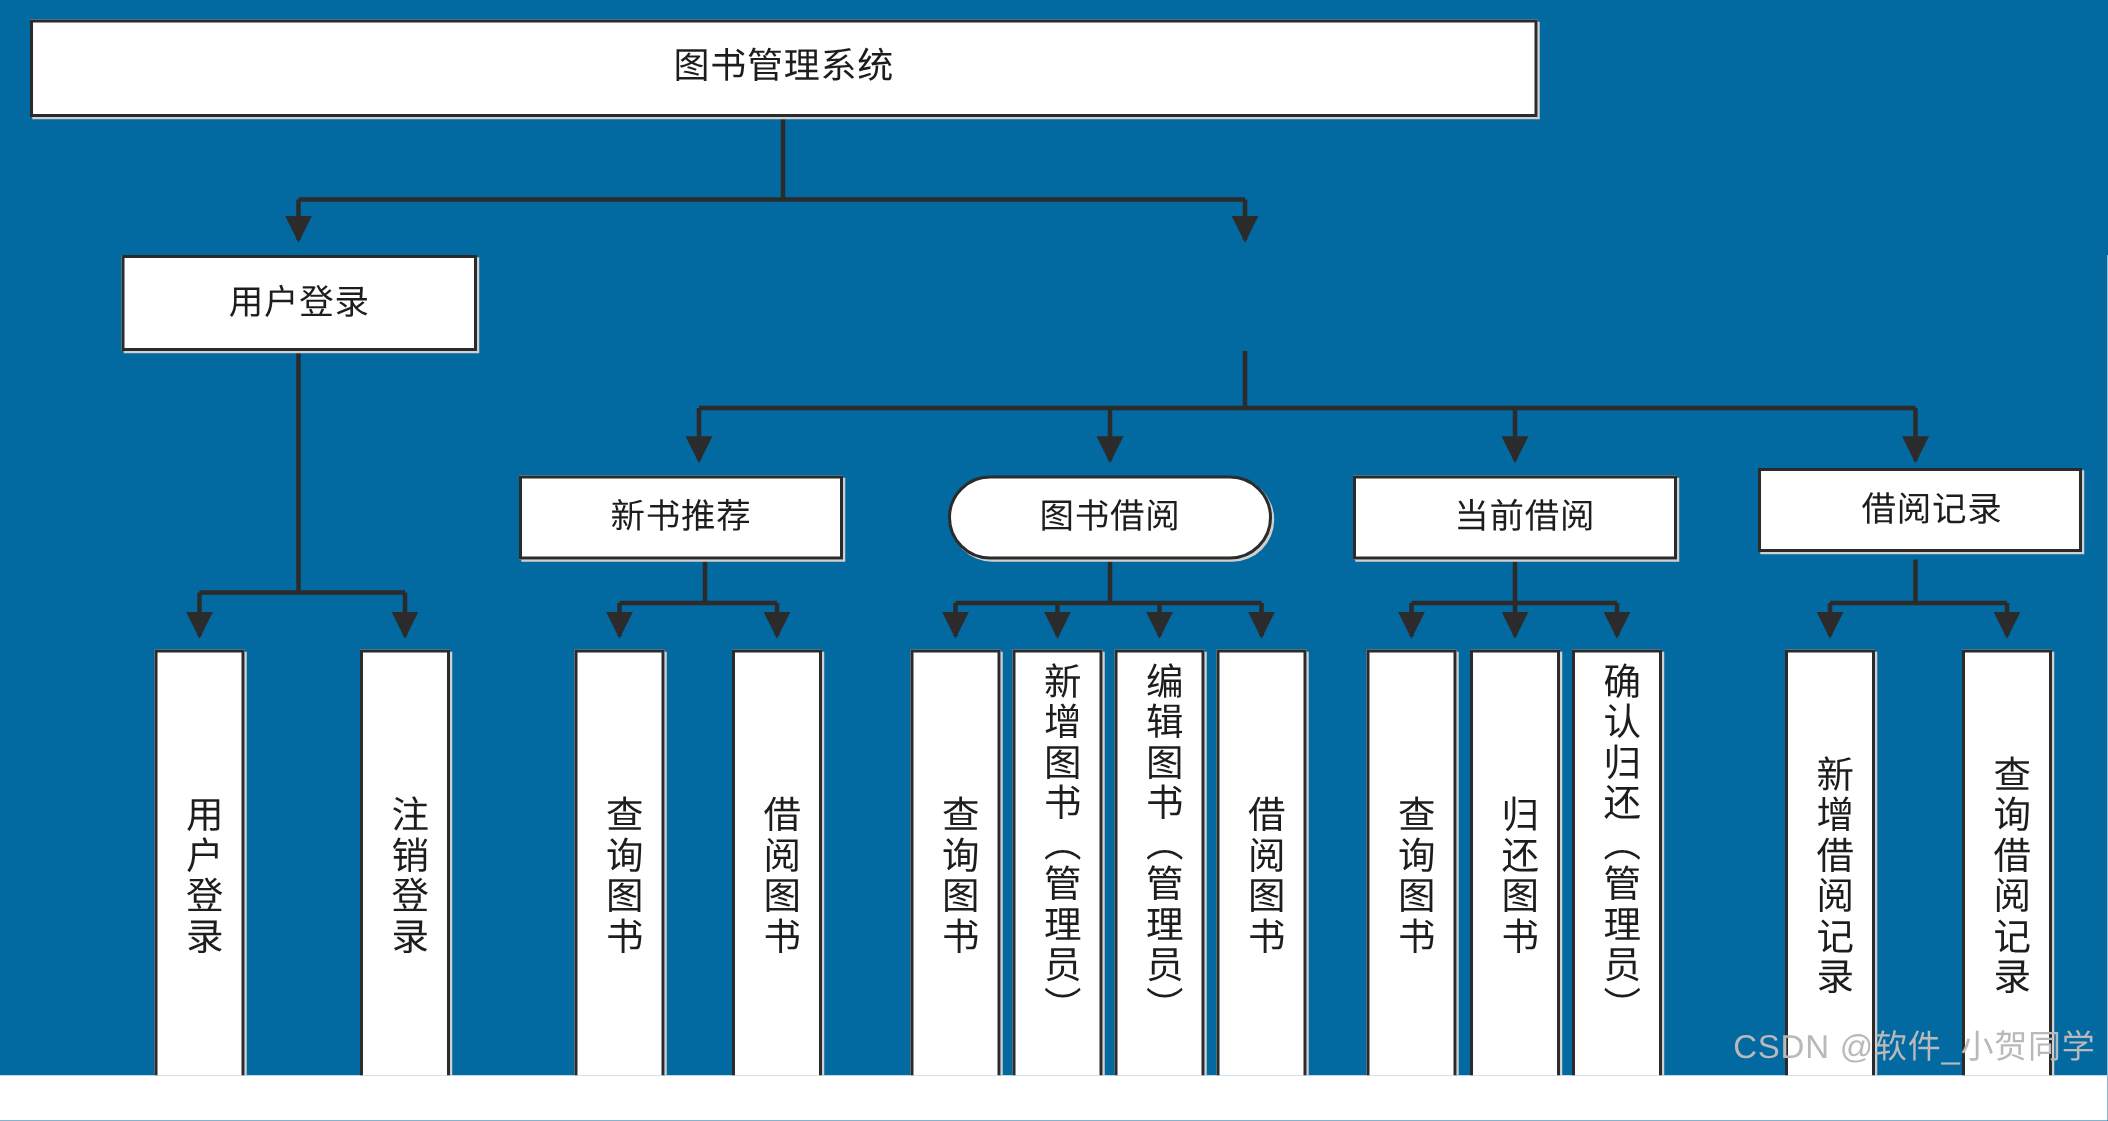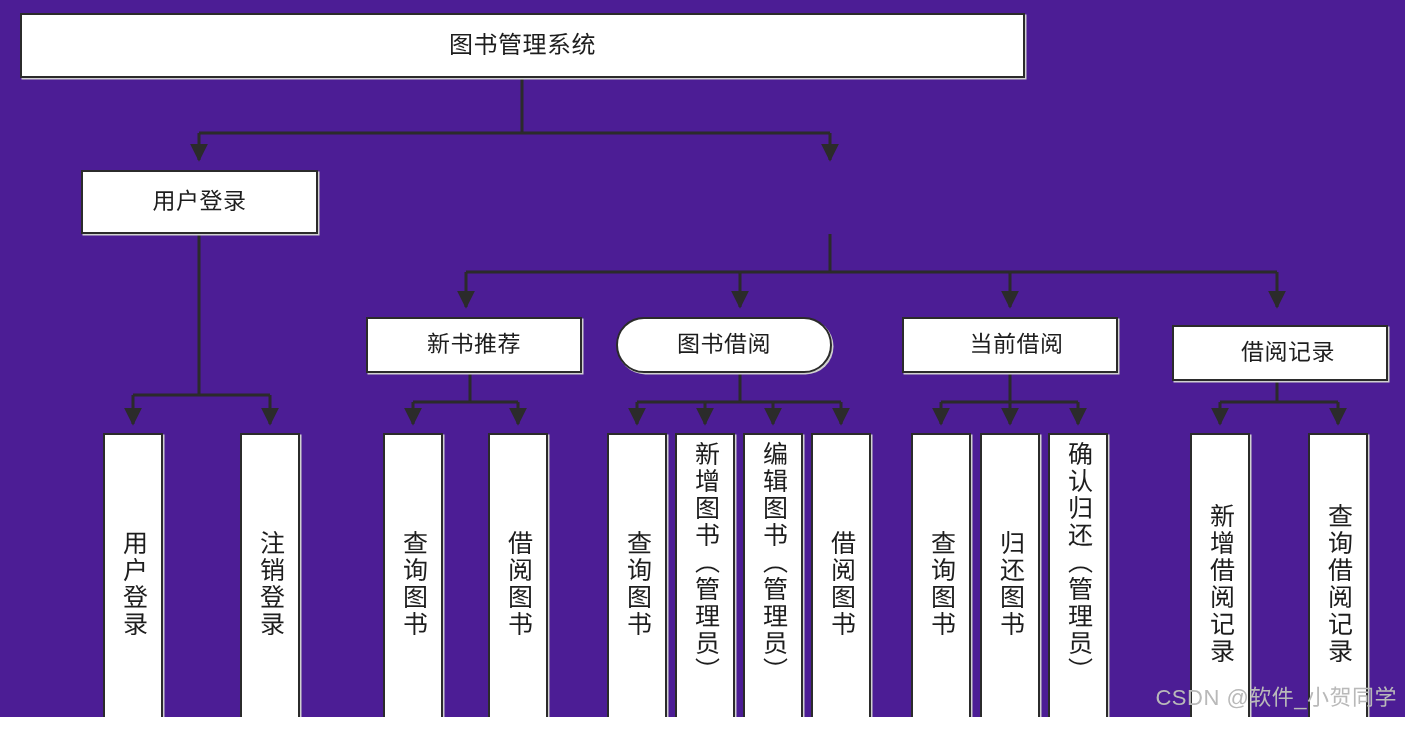--- a/index.html
+++ b/index.html
@@ -8,21 +8,21 @@
     padding: 0;
     background: #ffffff;
   }
   body {
     font-family: "Liberation Sans", "DejaVu Sans", sans-serif;
   }
   #diagram-root {
     position: relative;
     width: 1405px;
     height: 717px;
-    background: #4c1d95;
+    background: #0369a1;
     overflow: hidden;
   }
   #edge-layer {
     position: absolute;
     left: 0;
     top: 0;
     width: 1405px;
     height: 747px;
     pointer-events: none;
   }
@@ -144,33 +144,33 @@
 
   <div class="node horiz root" style="left:20px; top:13px; width:1005px; height:65px;">
     <span class="node-label">图书管理系统</span>
   </div>
 
   <div class="node horiz" style="left:81px; top:170px; width:237px; height:64px;">
     <span class="node-label">用户登录</span>
   </div>
 
 
-  <div class="node horiz" style="left:366px; top:317px; width:216px; height:56px;">
+  <div class="node horiz" style="left:346px; top:317px; width:216px; height:56px;">
     <span class="node-label">新书推荐</span>
   </div>
 
-  <div class="node horiz" style="left:616px; top:317px; width:216px; height:56px;border-radius:28px;">
+  <div class="node horiz" style="left:632px; top:317px; width:216px; height:56px;border-radius:28px;">
     <span class="node-label">图书借阅</span>
   </div>
 
   <div class="node horiz" style="left:902px; top:317px; width:216px; height:56px;padding-left:13px;">
     <span class="node-label">当前借阅</span>
   </div>
 
-  <div class="node horiz" style="left:1172px; top:325px; width:216px; height:56px;padding-left:16px;">
+  <div class="node horiz" style="left:1172px; top:312px; width:216px; height:56px;padding-left:16px;">
     <span class="node-label">借阅记录</span>
   </div>
 
   <div class="node vert centered" style="left:103px; top:433px; width:60px; height:301px;">
     <span class="node-label">用户登录</span>
   </div>
 
   <div class="node vert centered" style="left:240px; top:433px; width:60px; height:301px;">
     <span class="node-label">注销登录</span>
   </div>

